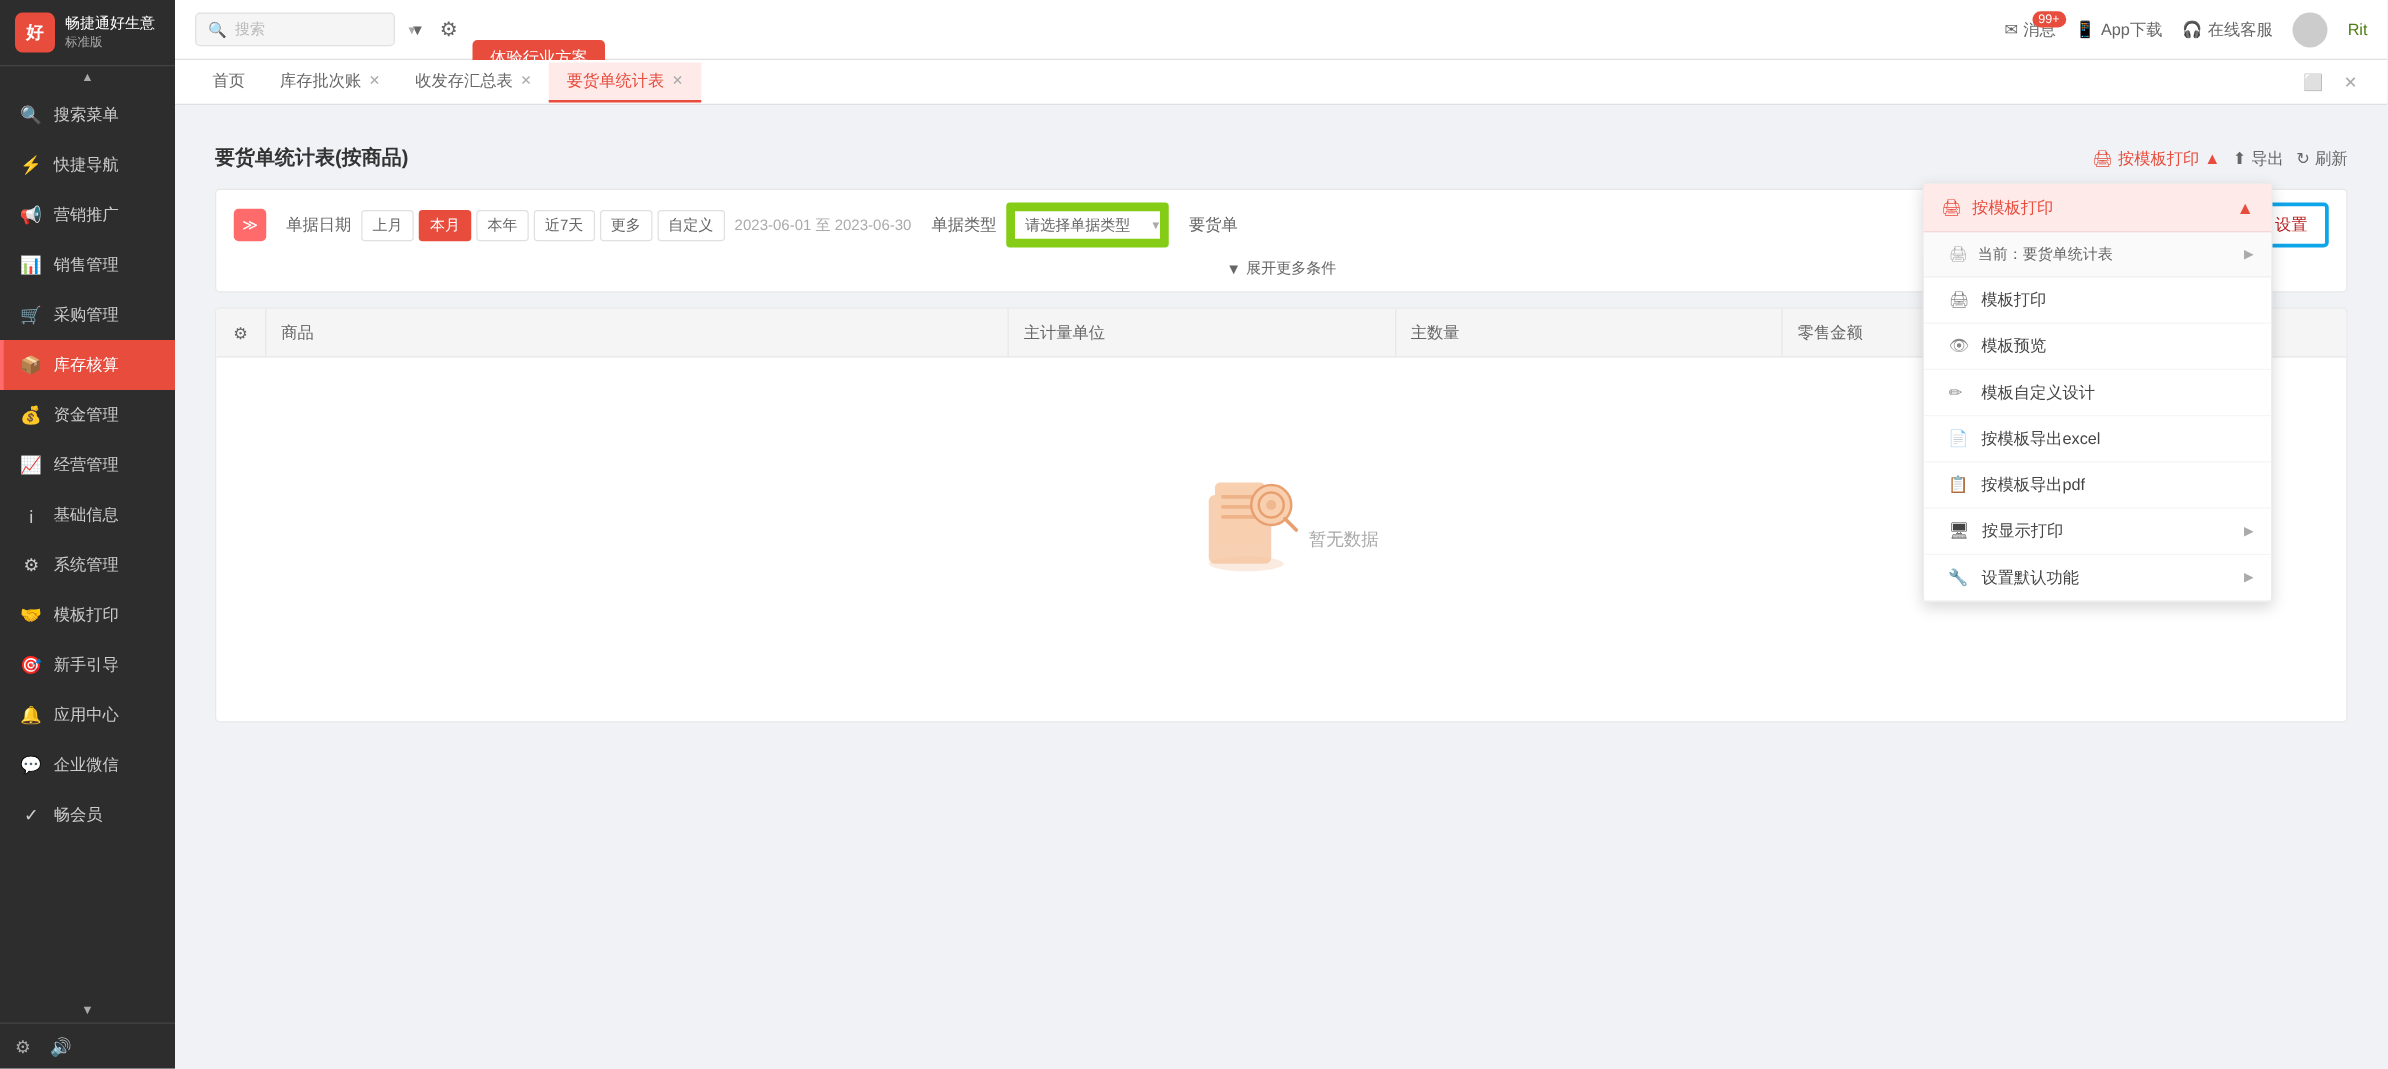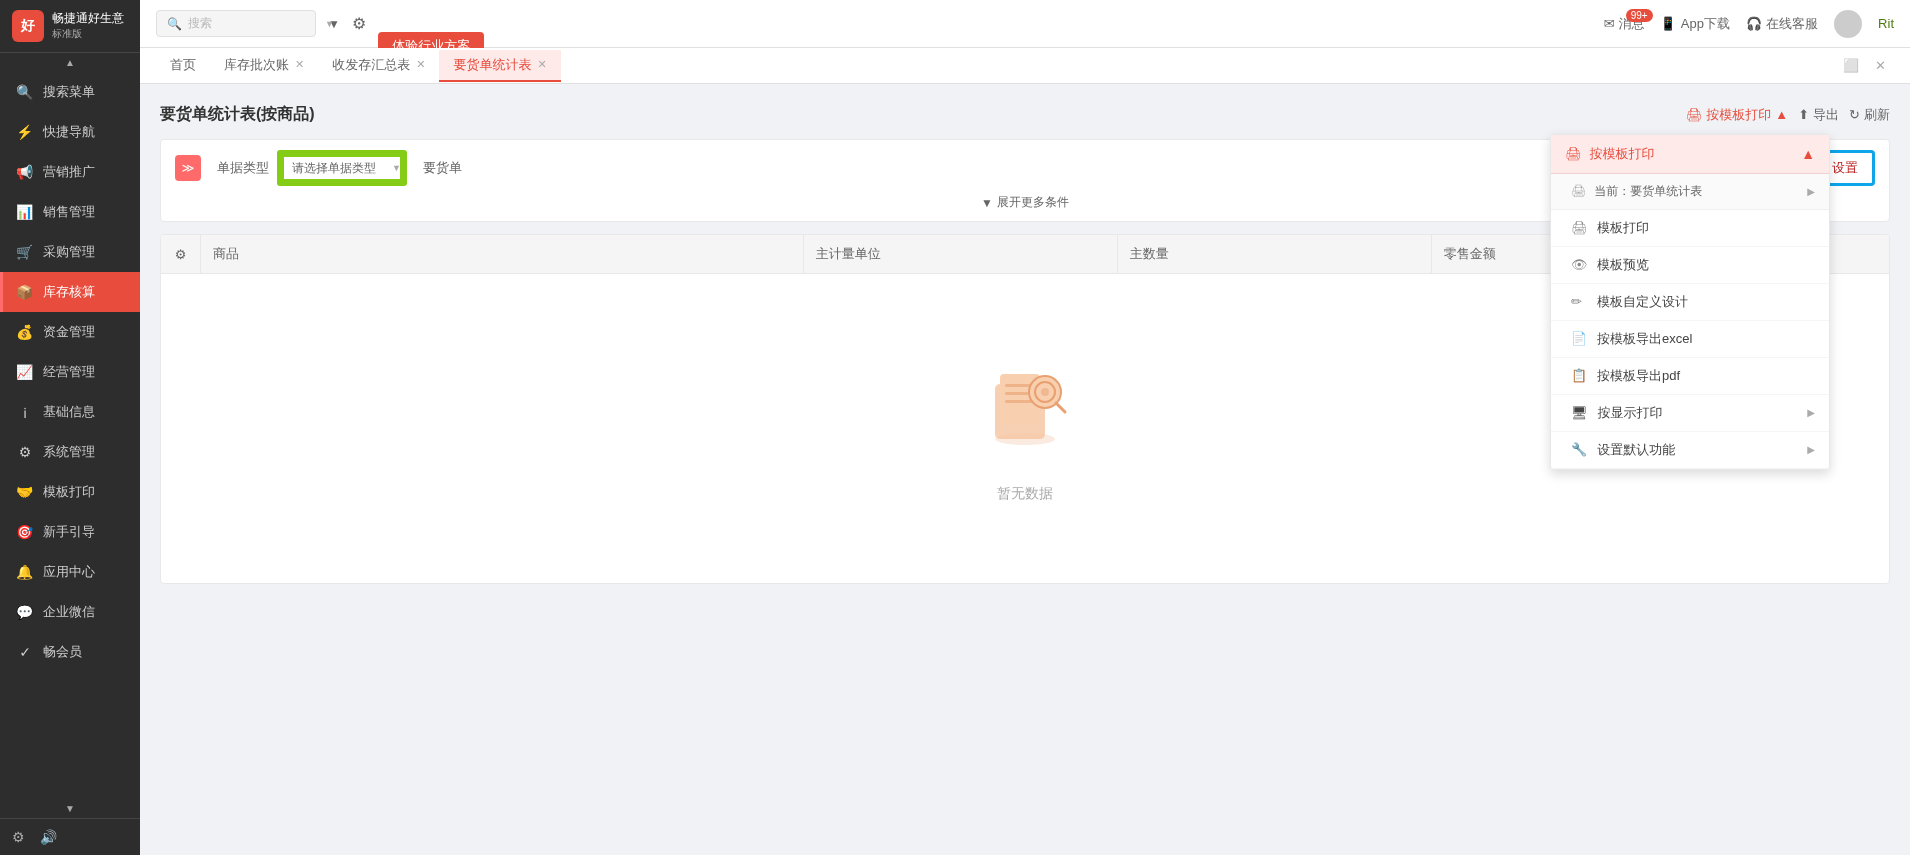--- a/index.html
+++ b/index.html
@@ -36,21 +36,21 @@
     .topbar-avatar { width: 28px; height: 28px; background: #ccc; border-radius: 50%; }
     .topbar-username { font-size: 13px; color: #4d7c0f; }
 
     
     .tabs-bar { background: #fff; border-bottom: 1px solid #e0e0e0; display: flex; align-items: center; padding: 0 16px; height: 36px; }
     .tab { display: flex; align-items: center; padding: 6px 14px; font-size: 13px; color: #666; cursor: pointer; border-bottom: 2px solid transparent; white-space: nowrap; }
     .tab.active { color: #e74c3c; background: #ffeaea; border-bottom: 2px solid #e74c3c; }
     .tab .tab-close { margin-left: 6px; color: #aaa; font-size: 11px; }
 
     
-    .content { flex: 1; overflow: auto; padding: 20px; position: relative; }
+    .content { flex: 1; overflow: auto; padding: 32px; position: relative; }
 
     
     .page-header { display: flex; align-items: center; justify-content: space-between; margin-bottom: 14px; }
     .page-title { font-size: 16px; font-weight: bold; color: #333; }
     .header-actions { display: flex; align-items: center; gap: 10px; }
     .btn-template-print { display: flex; align-items: center; gap: 4px; color: #e74c3c; background: none; border: none; cursor: pointer; font-size: 13px; }
     .btn-export { display: flex; align-items: center; gap: 4px; color: #666; background: none; border: none; cursor: pointer; font-size: 13px; }
     .btn-refresh { display: flex; align-items: center; gap: 4px; color: #666; background: none; border: none; cursor: pointer; font-size: 13px; }
 
     
@@ -74,21 +74,21 @@
     .table-header-row { display: flex; background: #f5f5f5; border-bottom: 1px solid #e8e8e8; padding: 0; }
     .th { padding: 10px 12px; font-size: 13px; color: #666; font-weight: 500; border-right: 1px solid #e8e8e8; }
     .th:last-child { border-right: none; }
     .th-checkbox { width: 40px; display: flex; align-items: center; justify-content: center; }
     .th-product { flex: 2; }
     .th-unit { flex: 1; }
     .th-qty { flex: 1; }
     .th-amount { flex: 1.5; }
 
     
-    .empty-state { display: flex; flex-direction: column; align-items: center; justify-content: center; padding: 80px 0; }
+    .empty-state { display: flex; flex-direction: row; align-items: center; justify-content: center; padding: 80px 0; }
     .empty-icon { font-size: 80px; margin-bottom: 12px; }
     .empty-text { color: #aaa; font-size: 14px; }
 
     
     .btn-query { background: #e74c3c; color: #fff; border: none; border-radius: 4px; padding: 6px 20px; font-size: 13px; cursor: pointer; }
     .btn-setting { background: #fff; color: #b91c1c; border: 3px solid #0ea5e9; border-radius: 4px; padding: 6px 14px; font-size: 13px; cursor: pointer; }
     .dropdown-menu { position: absolute; top: 36px; right: 0; width: 280px; background: #fff; border: 1px solid #e8e8e8; border-radius: 4px; box-shadow: 0 4px 12px rgba(0,0,0,0.15); z-index: 200; }
     .dropdown-header { display: flex; align-items: center; justify-content: space-between; padding: 10px 14px; background: #ffeaea; border-bottom: 1px solid #f0d0d0; }
     .dropdown-header-title { display: flex; align-items: center; gap: 8px; color: #e74c3c; font-weight: 500; font-size: 13px; }
     .dropdown-close { color: #e74c3c; cursor: pointer; font-size: 14px; }
@@ -310,20 +310,32 @@
             <span class="chevron-right">▶</span>
           </div>
         </div>
       </div>
     </div>
 
     <div class="filter-bar">
       <div class="filter-row">
         <div class="filter-expand-btn">≫</div>
 
+        <div class="filter-group">
+          <span class="filter-label">单据日期</span>
+          <div class="filter-date-btns">
+            <button class="filter-date-btn">上月</button>
+            <button class="filter-date-btn active">本月</button>
+            <button class="filter-date-btn">本年</button>
+            <button class="filter-date-btn">近7天</button>
+            <button class="filter-date-btn">更多</button>
+            <button class="filter-date-btn">自定义</button>
+          </div>
+          <span class="filter-date-range">2023-06-01 至 2023-06-30</span>
+        </div>
 
         <div class="filter-group">
           <span class="filter-label">单据类型</span>
           <div class="select-wrapper">
             <select class="filter-select">
               <option>请选择单据类型</option>
             </select>
           </div>
         </div>
 

